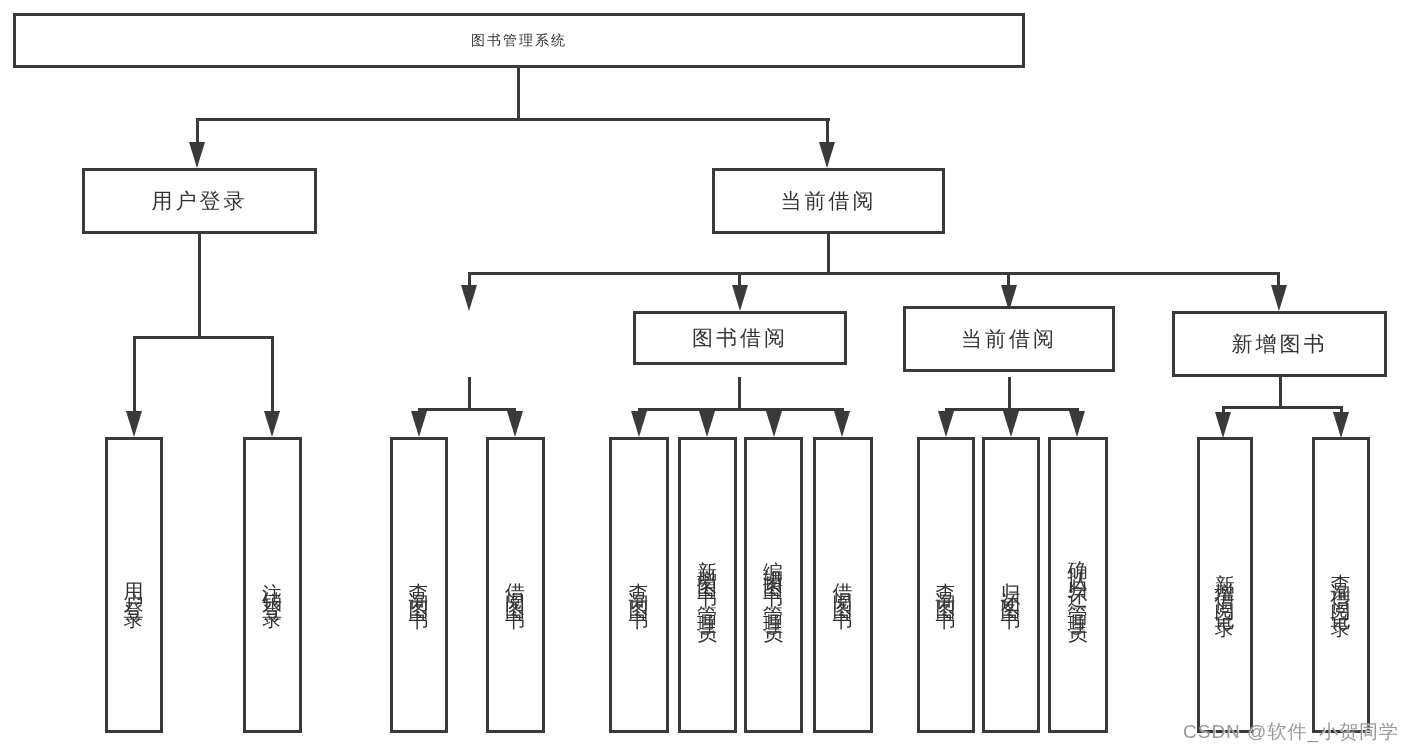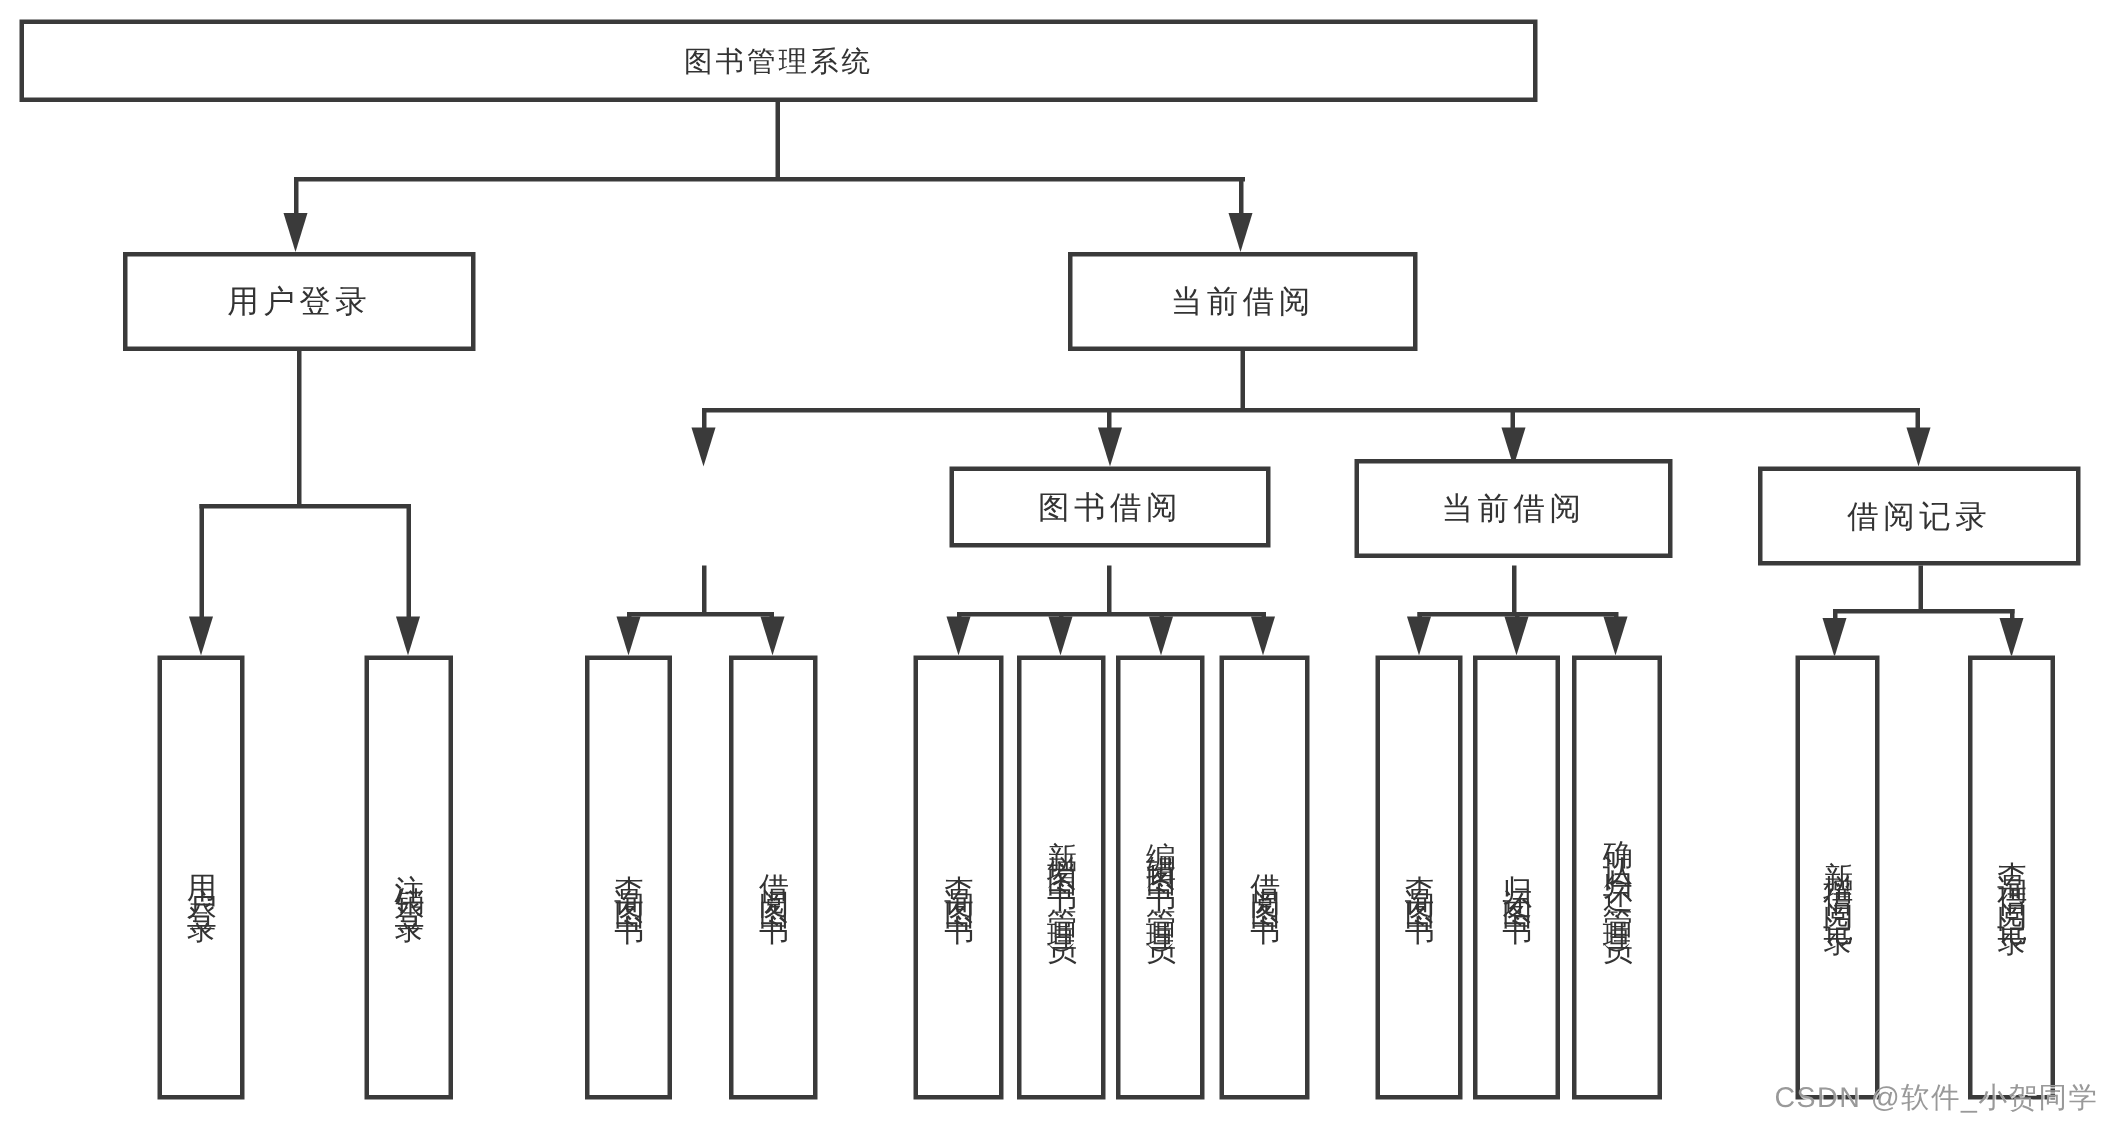--- a/index.html
+++ b/index.html
@@ -16,21 +16,21 @@
     overflow:hidden;
   }
   .node{
     position:absolute;
     box-sizing:border-box;
     border:3px solid var(--line);
     background:#fff;
     display:flex;align-items:center;justify-content:center;
     font-size:21px;letter-spacing:3px;color:var(--text);
   }
-  .node.root{font-size:19px;letter-spacing:2px;}
+  .node.root{font-size:14px;letter-spacing:2px;}
   .vnode{
     position:absolute;
     top:437px;height:296px;
     box-sizing:border-box;
     border:3px solid var(--line);
     background:#fff;
     display:flex;align-items:center;justify-content:center;
   }
   .vnode span{
     writing-mode:vertical-rl;
@@ -100,21 +100,21 @@
   <div class="vline" style="left:1277px;top:272px;height:16px"></div>
   <div class="ahead" style="left:1271px;top:285px"></div>
 
   <div class="node" style="left:633px;top:311px;width:214px;height:54px">
     <span>图书借阅</span>
   </div>
   <div class="node" style="left:903px;top:306px;width:212px;height:66px">
     <span>当前借阅</span>
   </div>
   <div class="node" style="left:1172px;top:311px;width:215px;height:66px">
-    <span>借阅记录</span>
+    <span>新增图书</span>
   </div>
 
   <div class="vline" style="left:468px;top:377px;height:31px"></div>
   <div class="hbar" style="left:418px;top:408px;width:98px"></div>
   <div class="vline" style="left:418px;top:408px;height:8px"></div>
   <div class="ahead" style="left:411px;top:411px"></div>
   <div class="vline" style="left:513px;top:408px;height:8px"></div>
   <div class="ahead" style="left:507px;top:411px"></div>
 
   <div class="vline" style="left:738px;top:377px;height:31px"></div>

